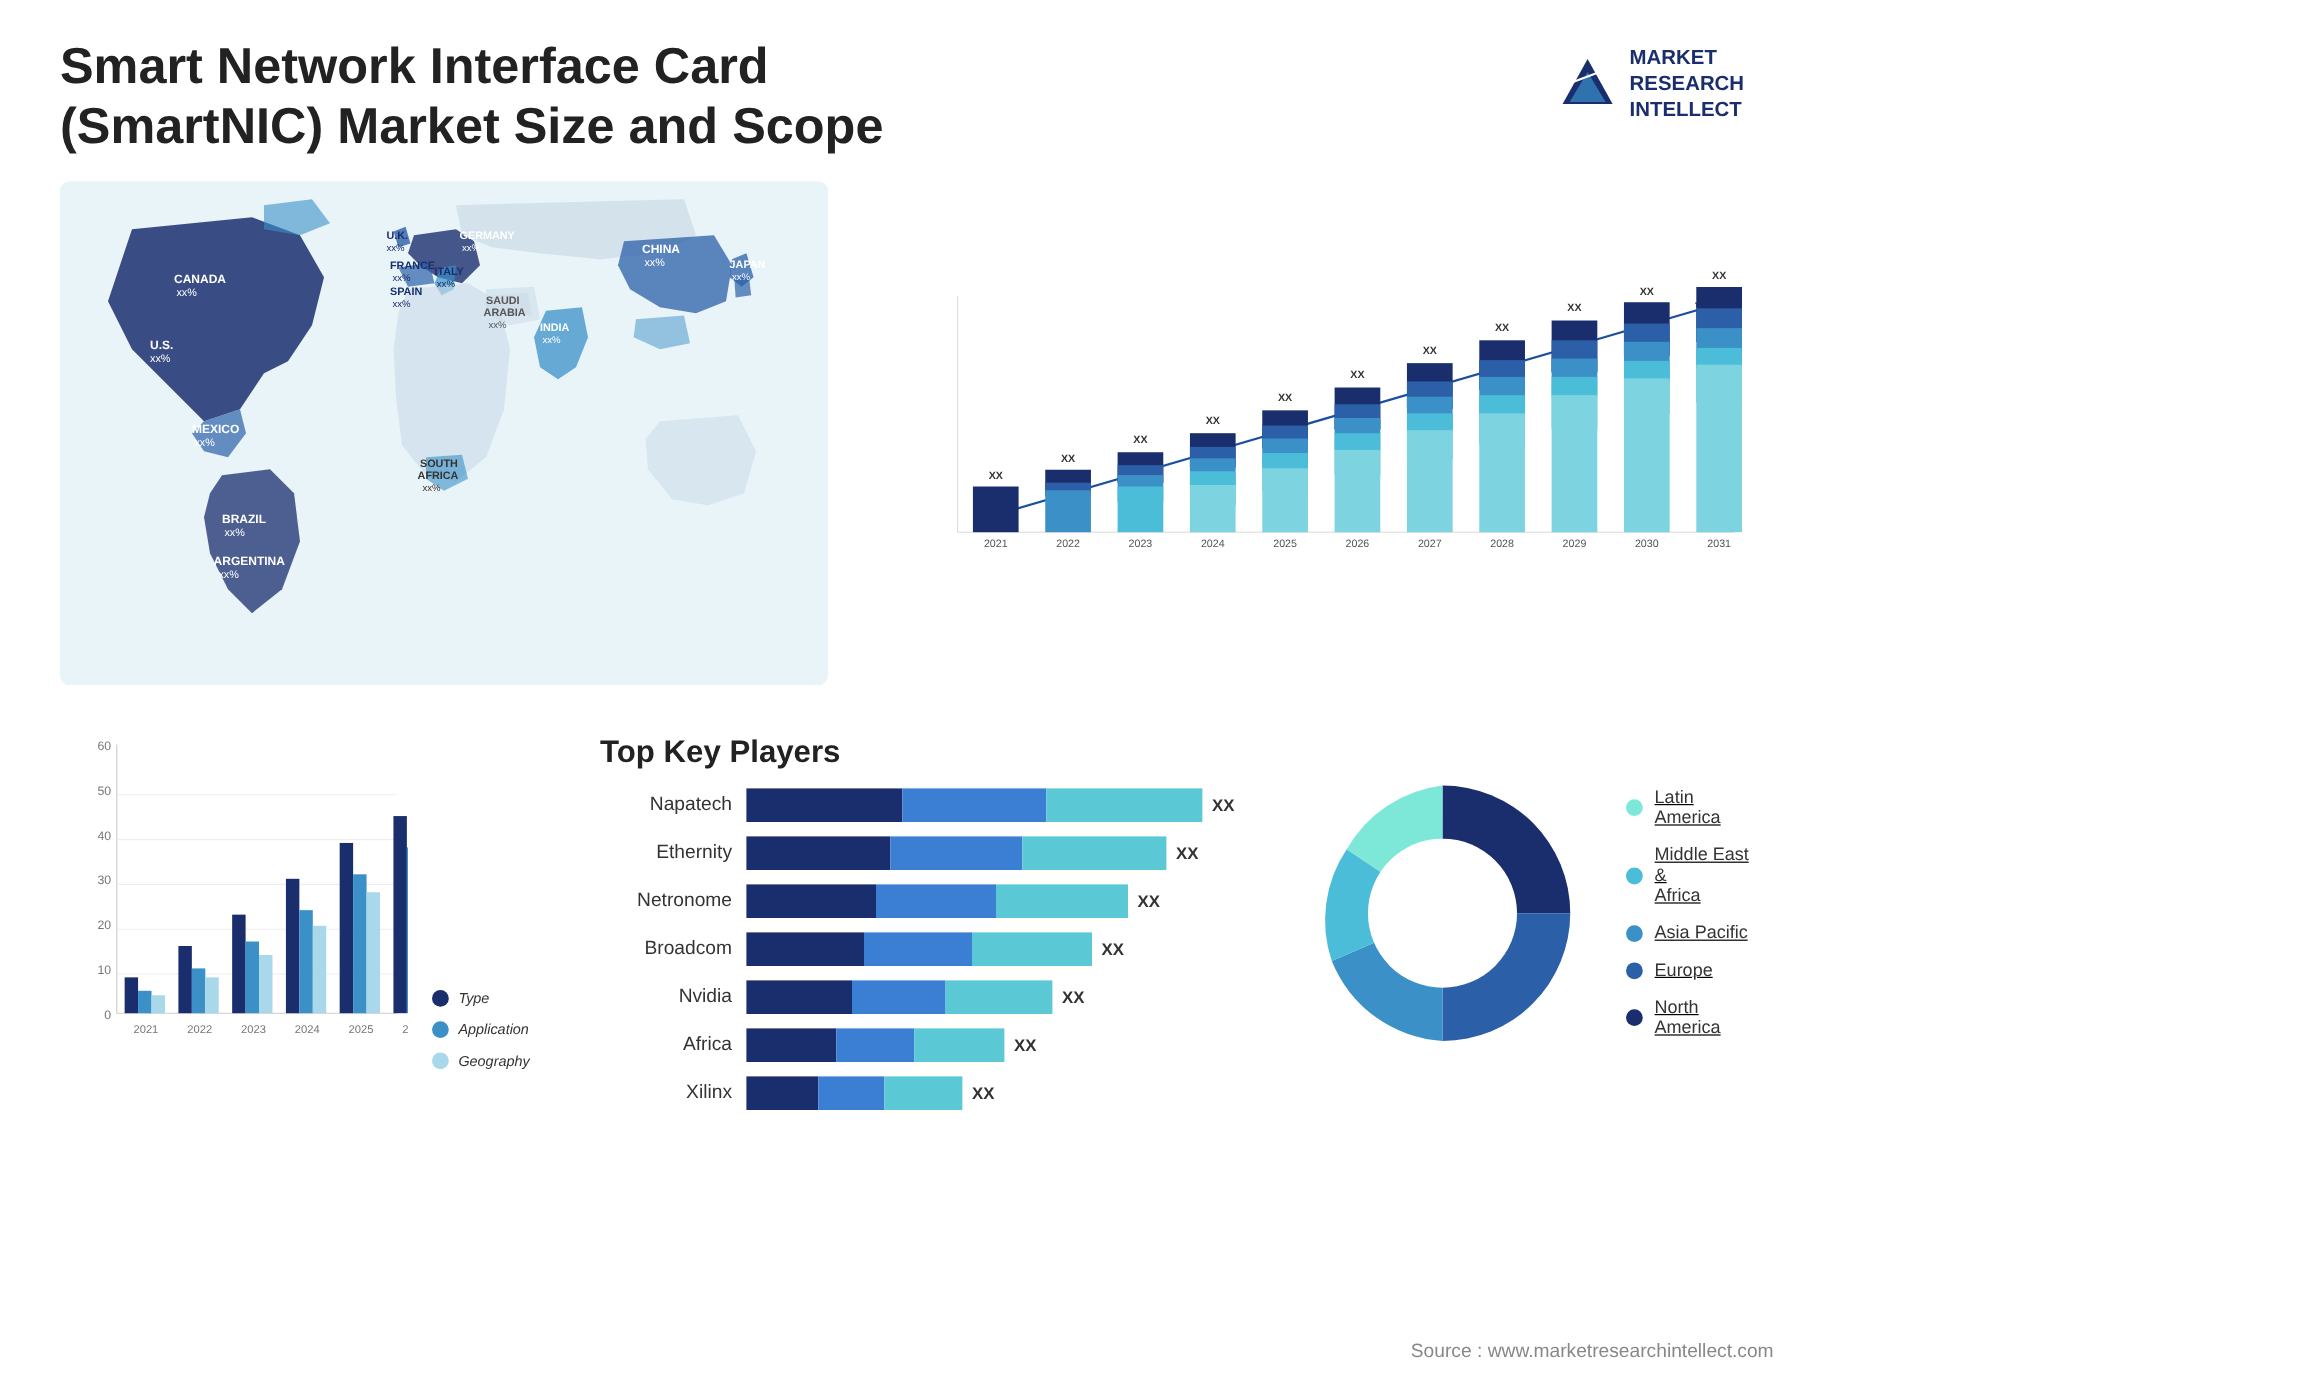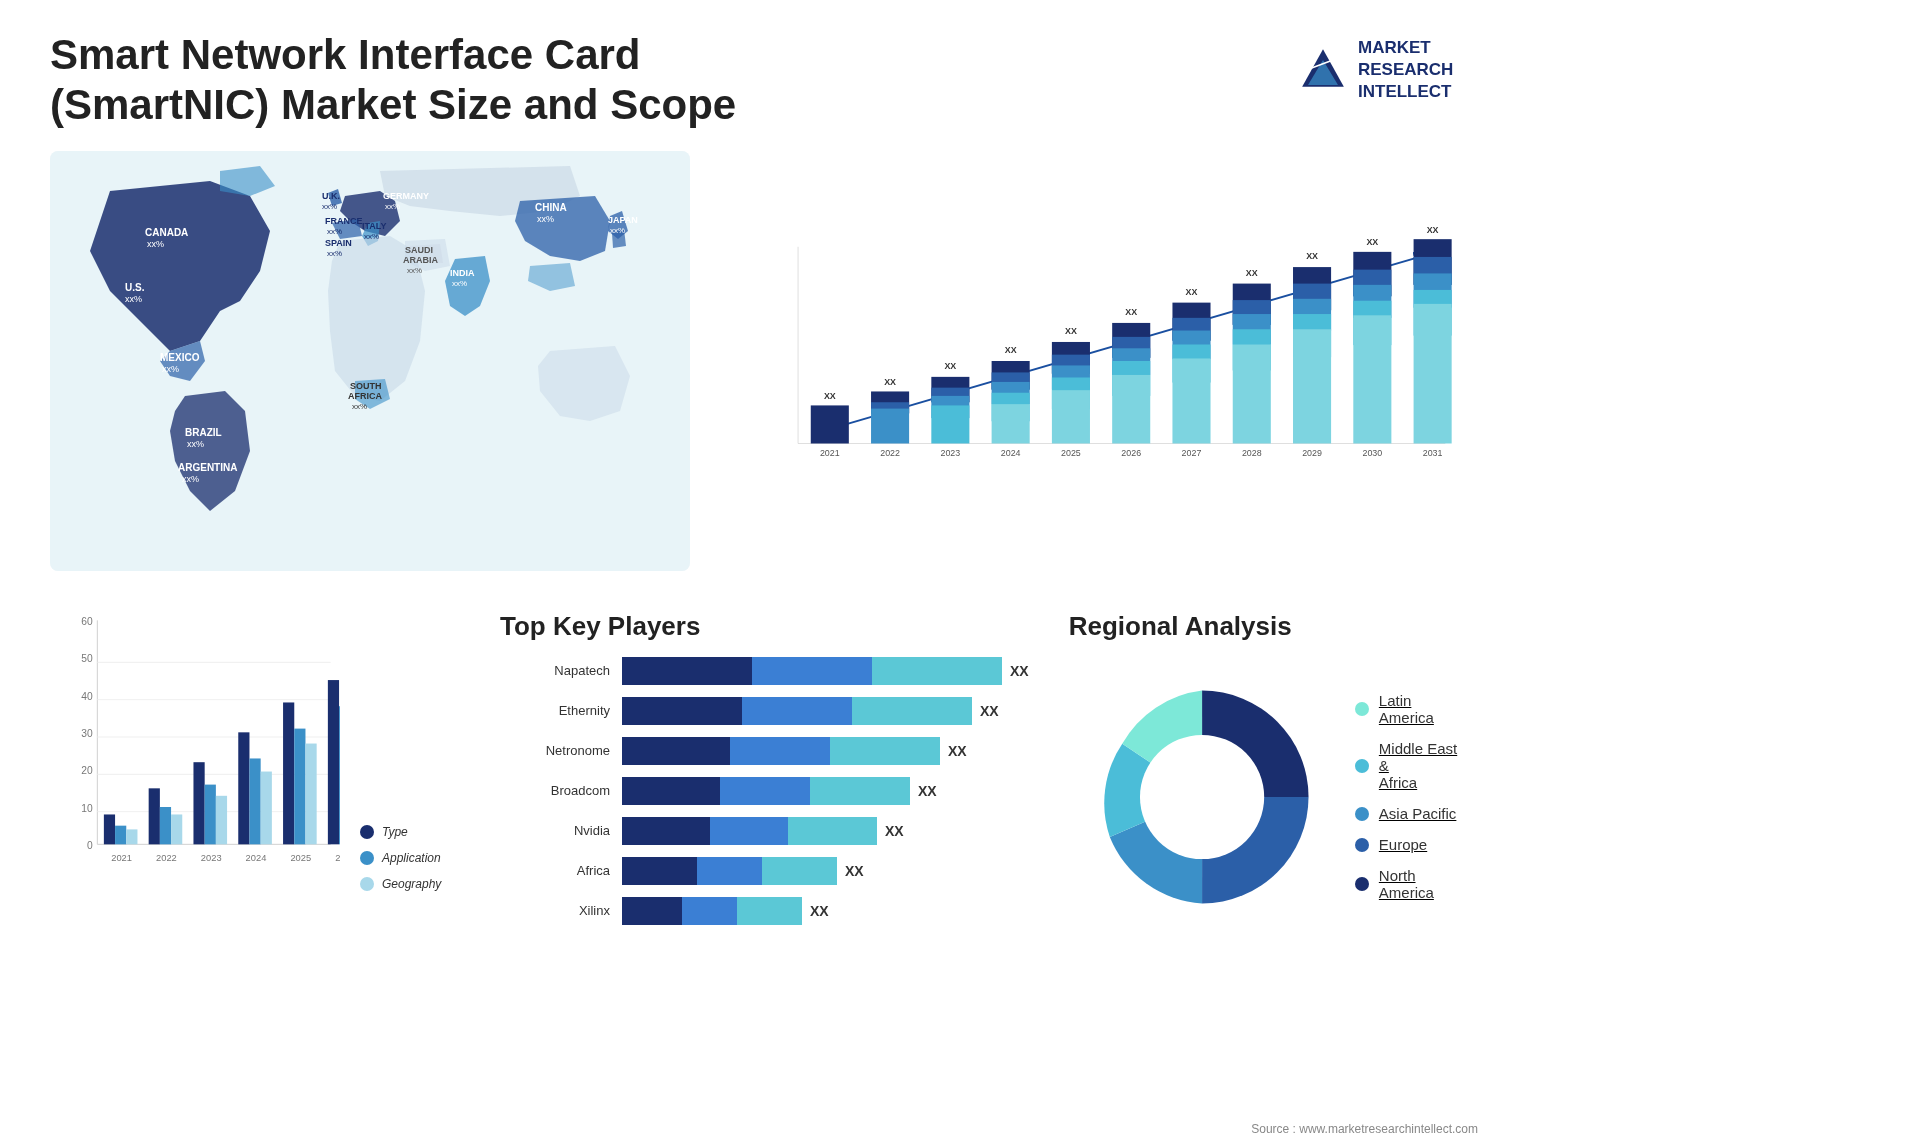--- a/index.html
+++ b/index.html
@@ -156,21 +156,21 @@
       margin-top: 5px;
     }
 
     .player-row {
       display: flex;
       align-items: center;
       gap: 12px;
     }
 
     .player-name {
-      font-size: 13px;
+      font-size: 16px;
       color: #333;
       width: 110px;
       text-align: right;
     }
 
     .player-bar-container {
       flex: 1;
       height: 28px;
       display: flex;
       align-items: center;
@@ -242,21 +242,21 @@
       width: 14px;
       height: 14px;
       border-radius: 50%;
       flex-shrink: 0;
     }
 
     .source-text {
       position: absolute;
       bottom: 10px;
       right: 50px;
-      font-size: 12px;
+      font-size: 16px;
       color: #888;
     }
 
     
     .chart-arrow {
       stroke: #1a4fa0;
       stroke-width: 3;
       fill: none;
       marker-end: url(#arrowhead);
     }
@@ -630,21 +630,20 @@
               <div class="bar-segment-mid" style="width:55px;"></div>
               <div class="bar-segment-light" style="width:65px;"></div>
             </div>
             <span class="player-value">XX</span>
           </div>
         </div>
       </div>
     </div>
 
     <div class="regional-section">
-      <h2 class="section-title">Regional Analysis</h2>
       <div class="donut-area">
         <svg class="donut-svg" viewBox="0 0 300 300">
 
           <path d="M150,150 L150,30 A120,120 0 0,1 270,150 Z" fill="#1a2e6e"></path>
 
           <path d="M150,150 L270,150 A120,120 0 0,1 150,270 Z" fill="#2b5fa8"></path>
 
           <path d="M150,150 L150,270 A120,120 0 0,1 46,195 Z" fill="#3b90c8"></path>
 
           <path d="M150,150 L46,195 A120,120 0 0,1 60,90 Z" fill="#4bbdd8"></path>

